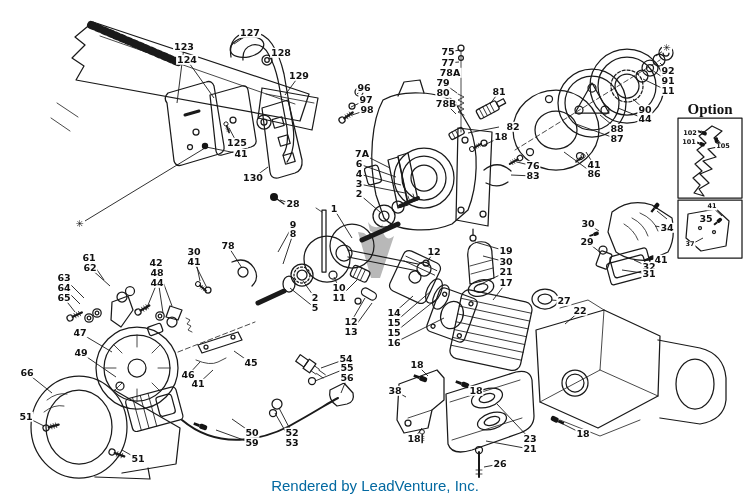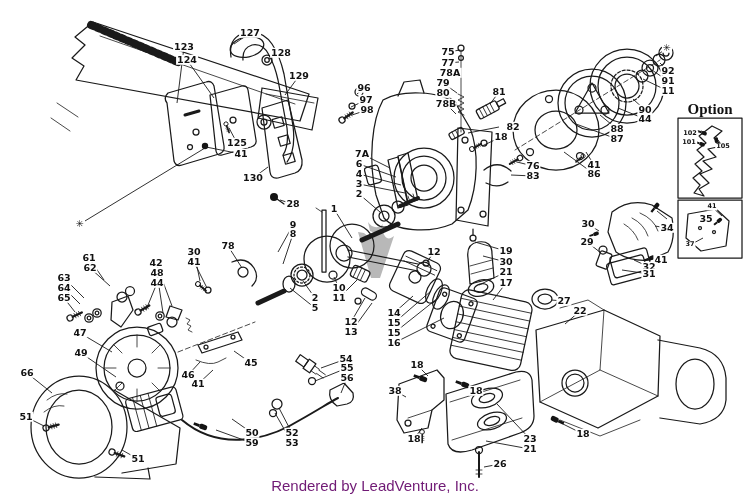--- a/index.html
+++ b/index.html
@@ -15,21 +15,21 @@
   #art .thin{stroke-width:.8;}
   #art .dash{stroke-dasharray:5 3;stroke-width:.8;}
   #leaders line{stroke:#1a1a1a;stroke-width:.9;}
   .callout{position:absolute;transform:translate(-50%,-50%);z-index:3;
       font:bold 9.5px "DejaVu Sans",sans-serif;color:#111;background:#fff;
       padding:0 1px;line-height:1.1;white-space:nowrap;cursor:pointer;}
   .callout.small{font-size:6.5px;}
   .option-title{position:absolute;left:674px;top:101px;width:72px;text-align:center;z-index:3;
       font:bold 15px "Liberation Serif",serif;color:#111;}
   .caption{position:absolute;left:50%;top:477px;transform:translateX(-50%);z-index:4;
-      font:15px "Liberation Sans",sans-serif;color:#701a75;white-space:nowrap;}
+      font:15px "Liberation Sans",sans-serif;color:#0369a1;white-space:nowrap;}
 </style>
 </head>
 <body>
 
 <div class="stage">
 
 
   <svg id="art" class="layer" width="750" height="501" viewBox="0 0 750 501">
     <defs>
       <g id="bolt">

